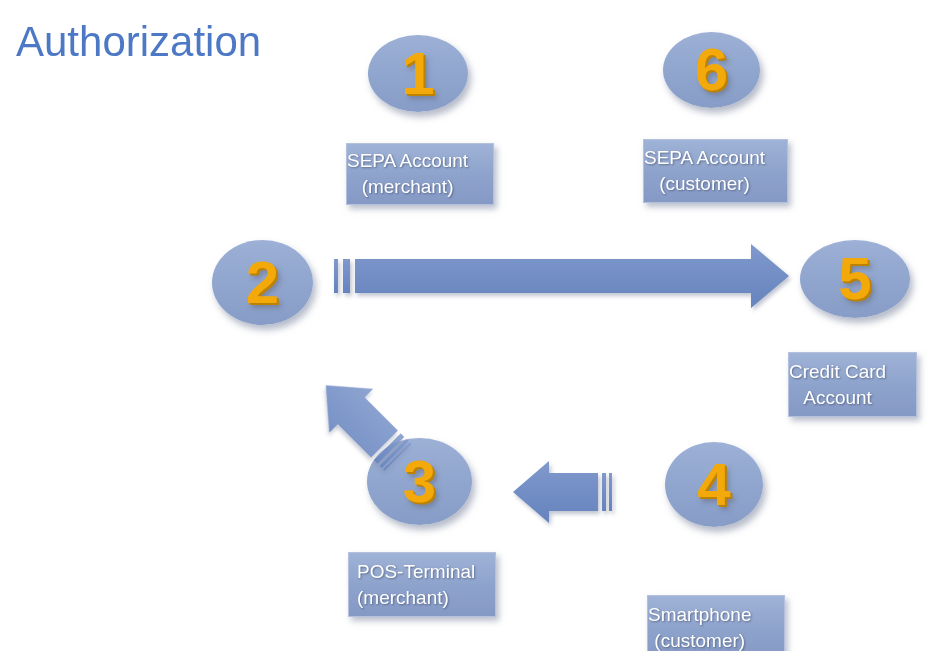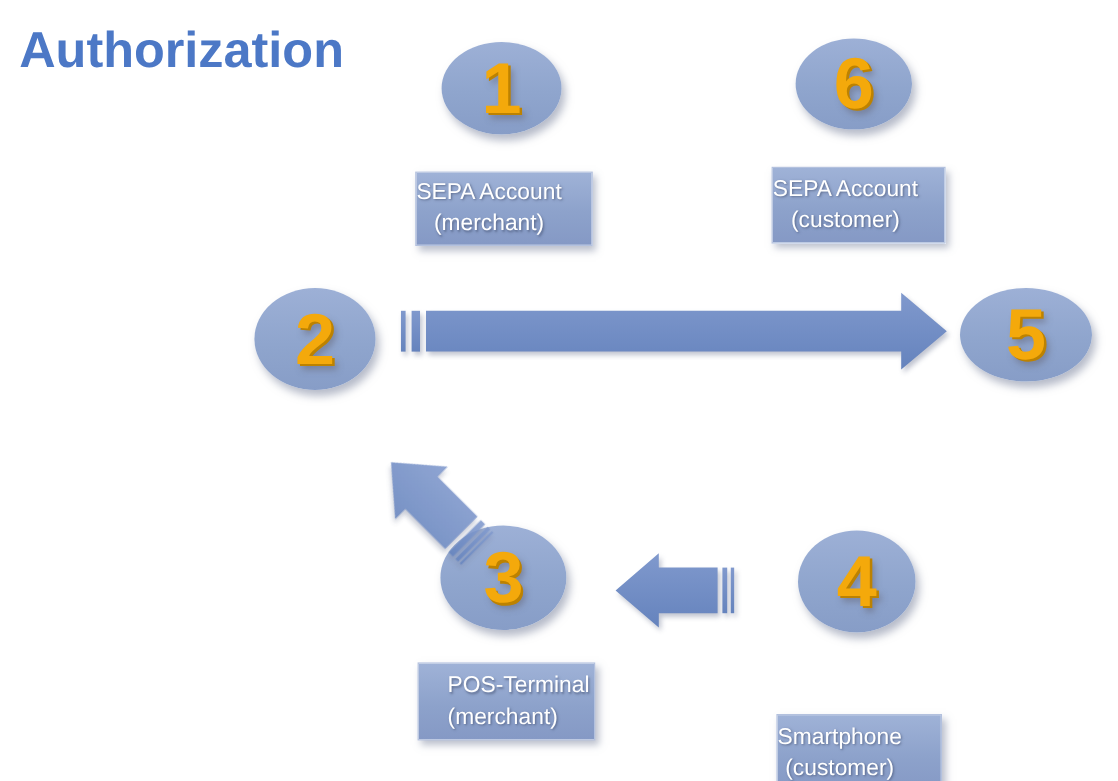--- a/index.html
+++ b/index.html
@@ -2,21 +2,21 @@
 <html><head>
 <meta charset="utf-8">
 <style>
   html,body{margin:0;padding:0;background:#fff;}
   .stage{
     position:relative;width:932px;height:651px;background:#ffffff;
     overflow:hidden;font-family:"Liberation Sans",sans-serif;
   }
   .title{
     position:absolute;left:16px;top:18px;margin:0;
-    font-size:42px;font-weight:700;color:#4C78C6;letter-spacing:0px;
+    font-size:42px;font-weight:400;color:#4C78C6;letter-spacing:0px;
     font-family:"Liberation Sans",sans-serif;
   }
   .ellipse{
     position:absolute;border-radius:50%;
     background:linear-gradient(180deg,#9db0d6 0%,#8fa5cd 55%,#879dc7 100%);
     box-shadow:3px 5px 7px rgba(120,130,155,.55);
     display:flex;align-items:center;justify-content:center;
     z-index:3;
   }
   .num{
@@ -31,21 +31,21 @@
     box-shadow:3px 4px 6px rgba(120,130,155,.5);
     display:flex;align-items:center;
     z-index:4;box-sizing:border-box;
   }
   .labeltext{
     color:#ffffff;font-size:19px;line-height:26px;text-align:center;
     white-space:pre-line;
     text-shadow:1px 1px 2px rgba(50,60,90,.55);
     font-family:"Liberation Sans",sans-serif;
   }
-  .align-left{justify-content:flex-start;padding-left:24px;}
+  .align-left{justify-content:flex-start;padding-left:8px;}
   .align-left .labeltext{text-align:left;}
   .arrow{position:absolute;z-index:1;filter:drop-shadow(2px 3px 2px rgba(115,125,150,.45));}
   .arrow-diag{z-index:5;transform:rotate(45deg);opacity:.88;}
 </style>
 </head>
 <body>
 
 <div class="stage">
 
   <h1 class="title">Authorization</h1>
@@ -103,20 +103,24 @@
 (customer)</span>
   </div>
 
   <div class="ellipse" style="left:212px;top:240px;width:101px;height:85px;">
     <span class="num">2</span>
   </div>
 
   <div class="ellipse" style="left:800px;top:240px;width:110px;height:78px;">
     <span class="num">5</span>
   </div>
+  <div class="labelbox" style="left:788px;top:352px;width:129px;height:65px;">
+    <span class="labeltext">Credit Card
+Account</span>
+  </div>
 
   <div class="ellipse" style="left:367px;top:438px;width:105px;height:87px;">
     <span class="num">3</span>
   </div>
   <div class="labelbox align-left" style="left:348px;top:552px;width:148px;height:65px;">
     <span class="labeltext">POS-Terminal
 (merchant)</span>
   </div>
 
   <div class="ellipse" style="left:665px;top:442px;width:98px;height:85px;">

